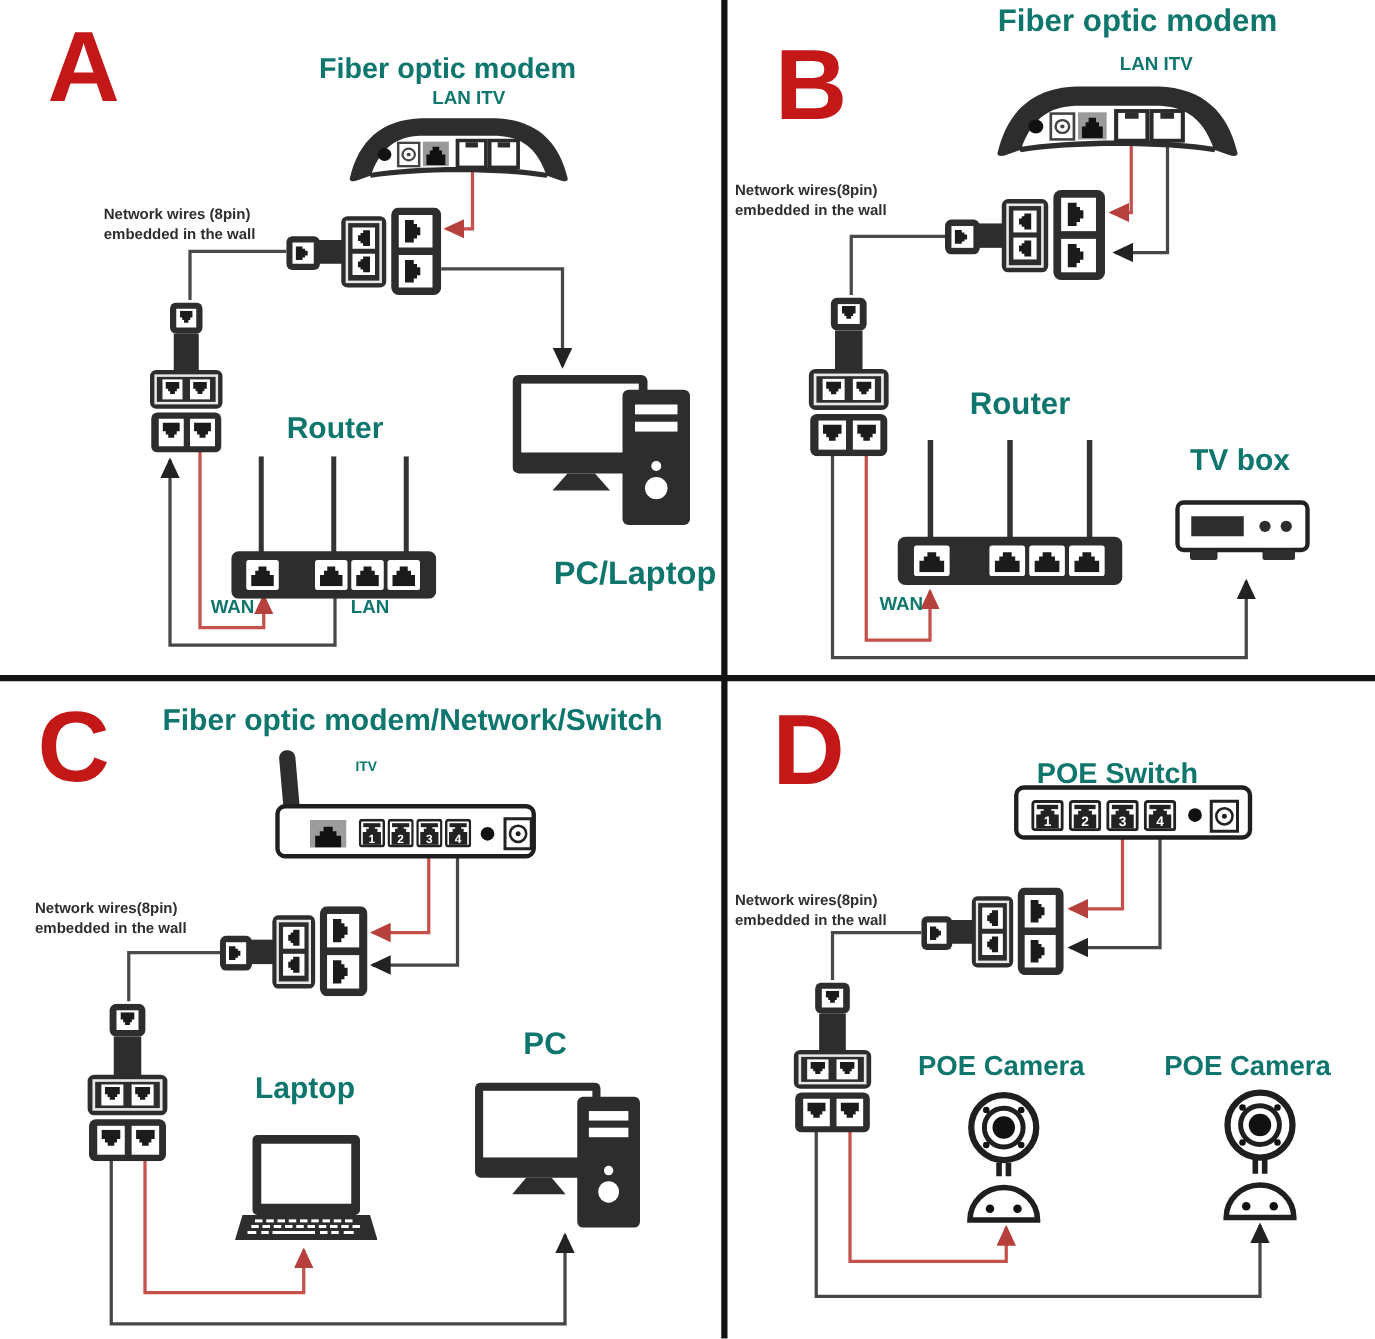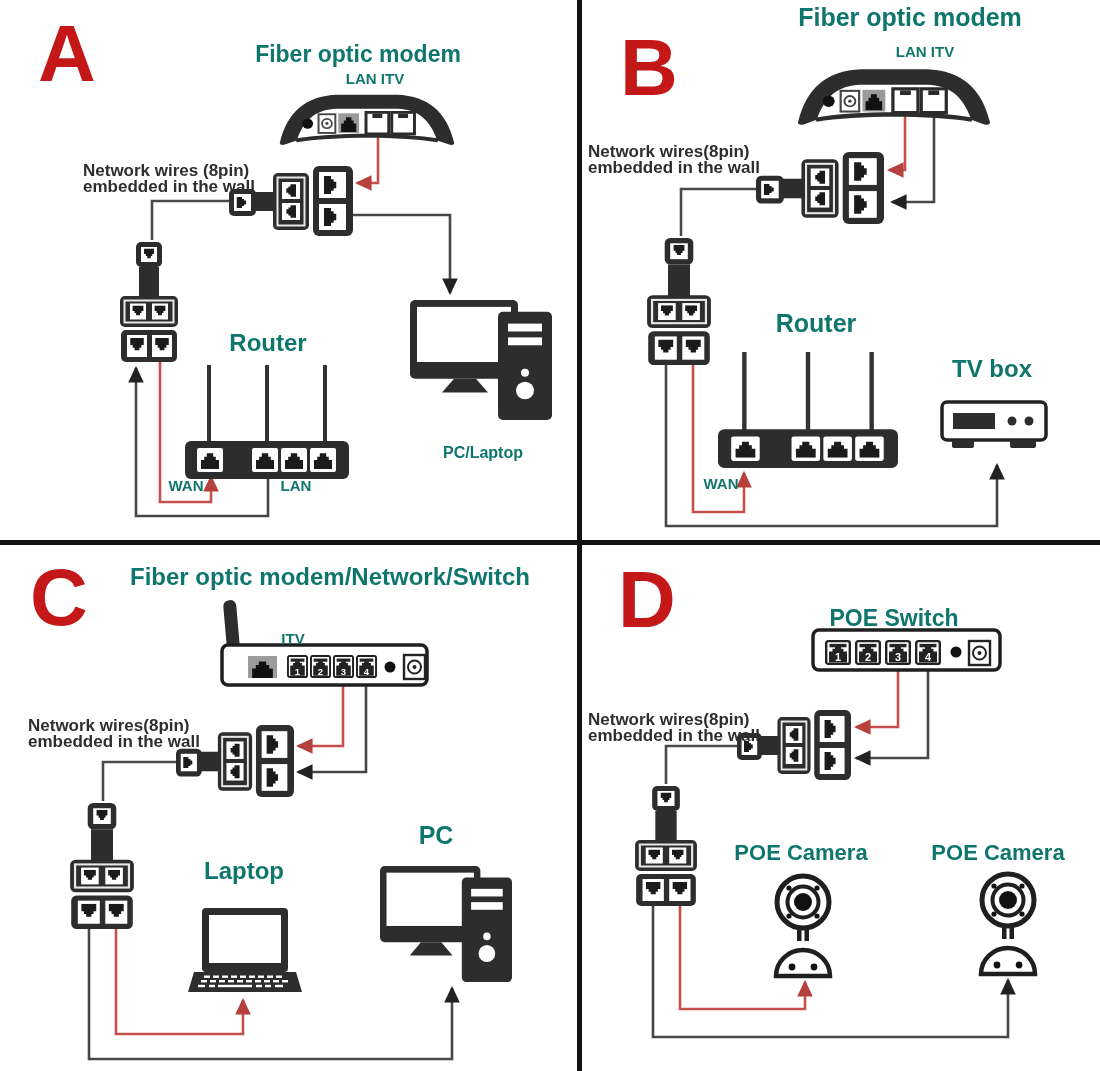--- a/index.html
+++ b/index.html
@@ -11,21 +11,21 @@
   }
   html,body{margin:0;padding:0;background:#fff;}
   #stage{
     position:relative;width:1100px;height:1071px;background:var(--bg);
     font-family:"Liberation Sans", sans-serif;overflow:hidden;
   }
   #stage svg{position:absolute;left:0;top:0;}
   .lbl{position:absolute;font-weight:bold;color:#0f766e;white-space:nowrap;line-height:1.1;}
   .ctr{transform:translateX(-50%);}
   .letter{position:absolute;font-size:80px;font-weight:bold;color:var(--accent-red);line-height:1;}
-  .wall-lbl{position:absolute;font-weight:bold;color:#2e2e2e;font-size:17px;line-height:16px;white-space:nowrap;}
+  .wall-lbl{position:absolute;font-weight:bold;color:#2e2e2e;font-size:12px;line-height:16px;white-space:nowrap;}
   .wr{stroke:var(--wire-red);stroke-width:2.6;fill:none;}
   .wb{stroke:var(--wire-dark);stroke-width:2.6;fill:none;}
   .wn{stroke:#4a4a4a;stroke-width:2.6;fill:none;}
   .pn{fill:#fff;font-weight:bold;text-anchor:middle;font-family:"Liberation Sans",sans-serif;}
   .divider{fill:#121212;}
 </style>
 </head>
 <body>
 
 <div id="stage">
@@ -307,36 +307,36 @@
   <div class="letter" style="left:38px;top:14px;">A</div>
   <div class="lbl ctr" style="left:358px;top:42px;font-size:23px;">Fiber optic modem</div>
   <div class="lbl ctr" style="left:375px;top:71px;font-size:15px;">LAN ITV</div>
   <div class="wall-lbl" style="left:35px;top:163px;margin-left:48px;">
     <div>Network wires (8pin)</div>
     <div>embedded in the wall</div>
   </div>
   <div class="lbl ctr" style="left:268px;top:330px;font-size:24px;">Router</div>
   <div class="lbl ctr" style="left:186px;top:478px;font-size:15px;">WAN</div>
   <div class="lbl ctr" style="left:296px;top:478px;font-size:15px;">LAN</div>
-  <div class="lbl ctr" style="left:483px;top:444px;font-size:16px;">PC/Laptop</div>
+  <div class="lbl ctr" style="left:508px;top:444px;font-size:26px;">PC/Laptop</div>
 
   <div class="letter" style="left:620px;top:28px;">B</div>
   <div class="lbl ctr" style="left:910px;top:4px;font-size:25px;">Fiber optic modem</div>
   <div class="lbl ctr" style="left:925px;top:44px;font-size:15px;">LAN ITV</div>
   <div class="wall-lbl" style="left:588px;top:144px;">
     <div>Network wires(8pin)</div>
     <div>embedded in the wall</div>
   </div>
   <div class="lbl ctr" style="left:816px;top:310px;font-size:25px;">Router</div>
   <div class="lbl ctr" style="left:721px;top:476px;font-size:15px;">WAN</div>
   <div class="lbl ctr" style="left:992px;top:356px;font-size:24px;">TV box</div>
 
   <div class="letter" style="left:30px;top:558px;">C</div>
   <div class="lbl ctr" style="left:330px;top:564px;font-size:24px;">Fiber optic modem/Network/Switch</div>
-  <div class="lbl ctr" style="left:293px;top:631px;font-size:15px;">ITV</div>
+  <div class="lbl ctr" style="left:293px;top:608px;font-size:11px;">ITV</div>
   <div class="wall-lbl" style="left:28px;top:718px;">
     <div>Network wires(8pin)</div>
     <div>embedded in the wall</div>
   </div>
   <div class="lbl ctr" style="left:244px;top:858px;font-size:24px;">Laptop</div>
   <div class="lbl ctr" style="left:436px;top:822px;font-size:25px;">PC</div>
 
   <div class="letter" style="left:618px;top:560px;">D</div>
   <div class="lbl ctr" style="left:894px;top:578px;font-size:23px;margin-top:28px;">POE Switch</div>
   <div class="wall-lbl" style="left:588px;top:712px;">

